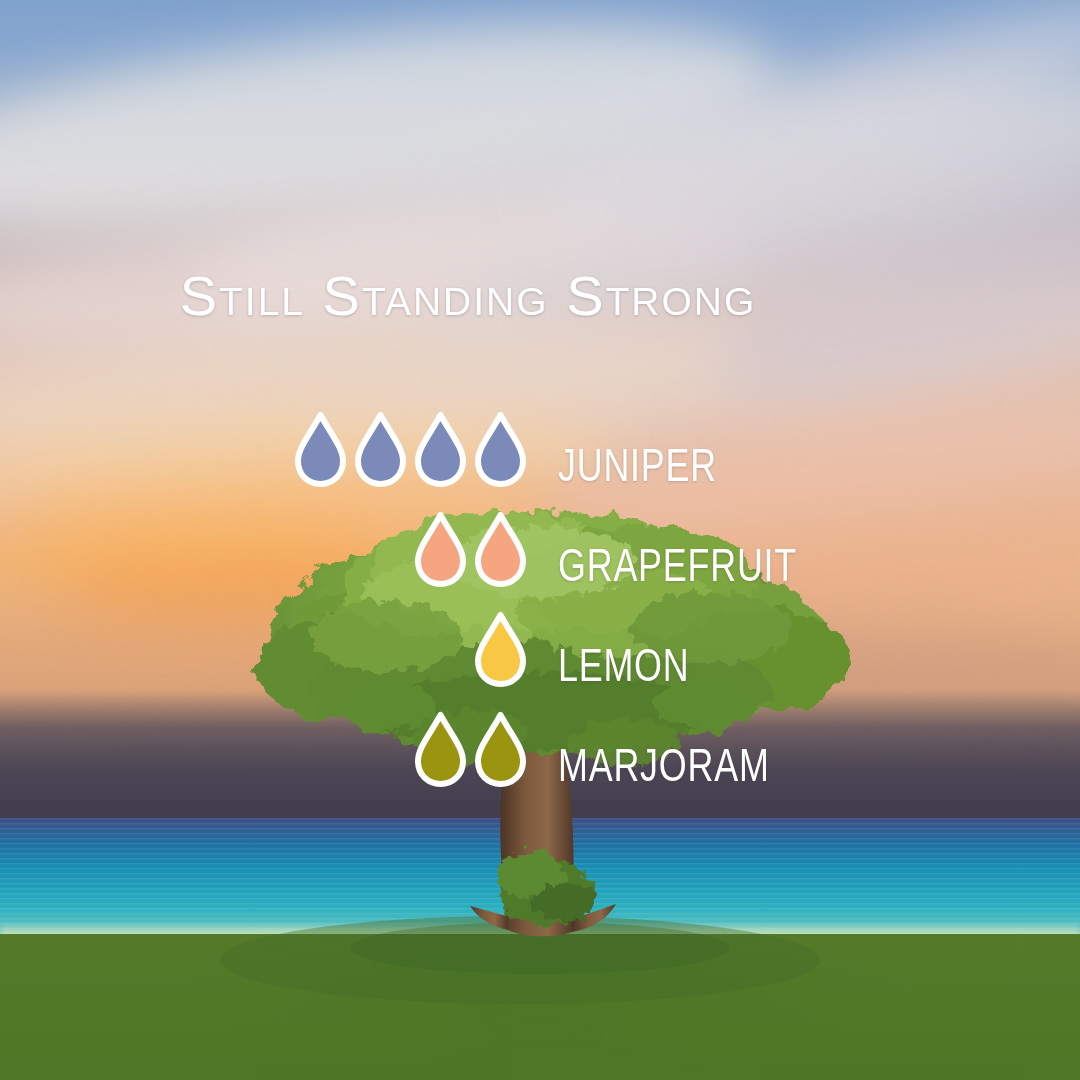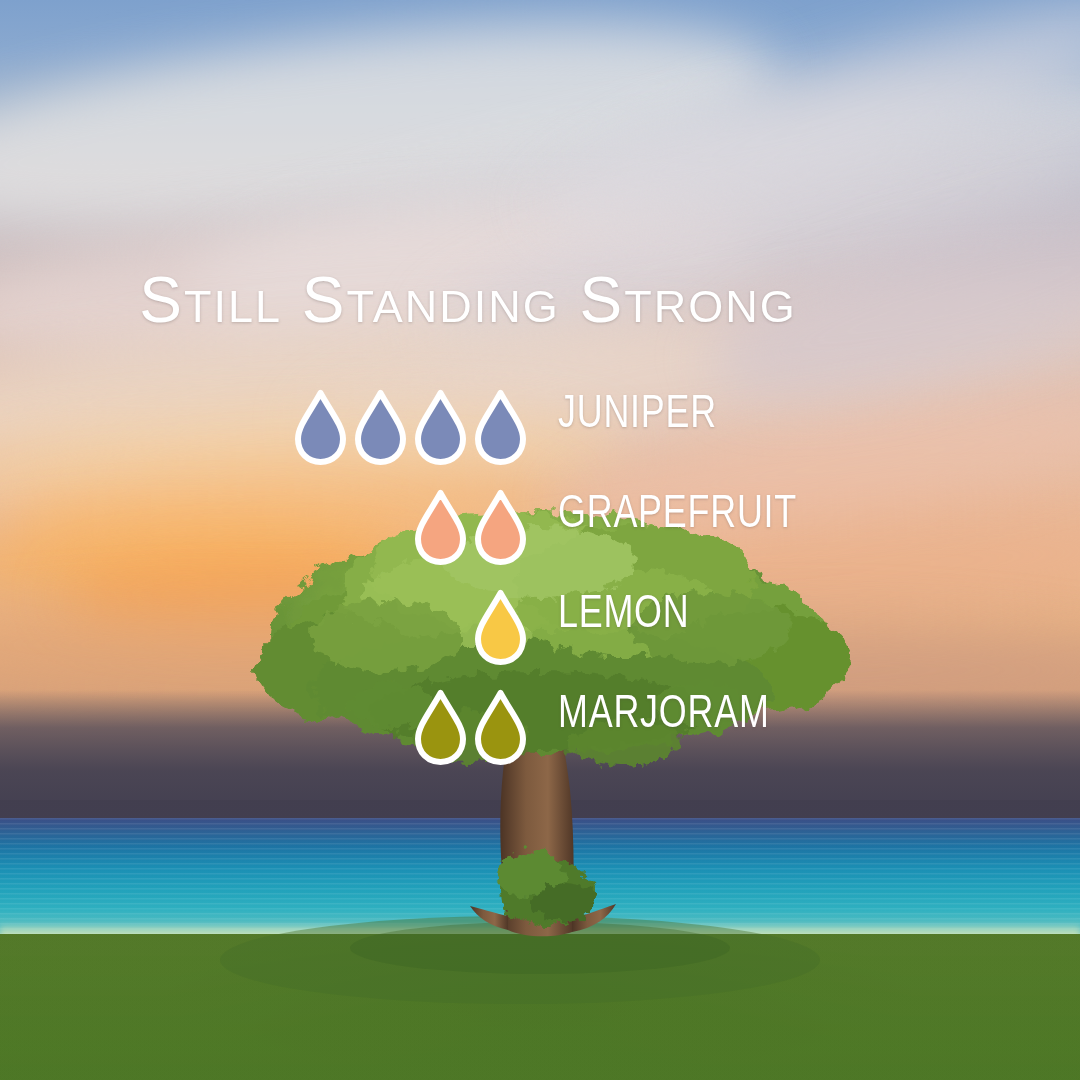--- a/index.html
+++ b/index.html
@@ -122,36 +122,36 @@
   .tree{position:absolute;left:0;top:0;width:1080px;height:1080px;pointer-events:none;}
 
   
   .content{position:absolute;inset:0;}
 
   .title{
     position:absolute;top:268px;left:0;width:896px;
     text-align:center;
     color:#ffffff;
     font-family:"Liberation Sans", sans-serif;
-    font-size:64px;
+    font-size:56px;
     font-weight:400;
     font-variant:small-caps;
     letter-spacing:2px;
     line-height:1;
     text-shadow:0 1px 3px rgba(80,70,70,.28);
     white-space:nowrap;
     padding-left:40px;
   }
 
   .blend-list{
     position:absolute;top:388px;left:0;width:1080px;
   }
   .blend-row{
     display:flex;
-    align-items:flex-start;
+    align-items:flex-end;
     height:100px;
   }
   .drops{
     width:528px;
     display:flex;
     justify-content:flex-end;
     align-items:center;
     gap:5px;
     padding-right:0px;
   }

